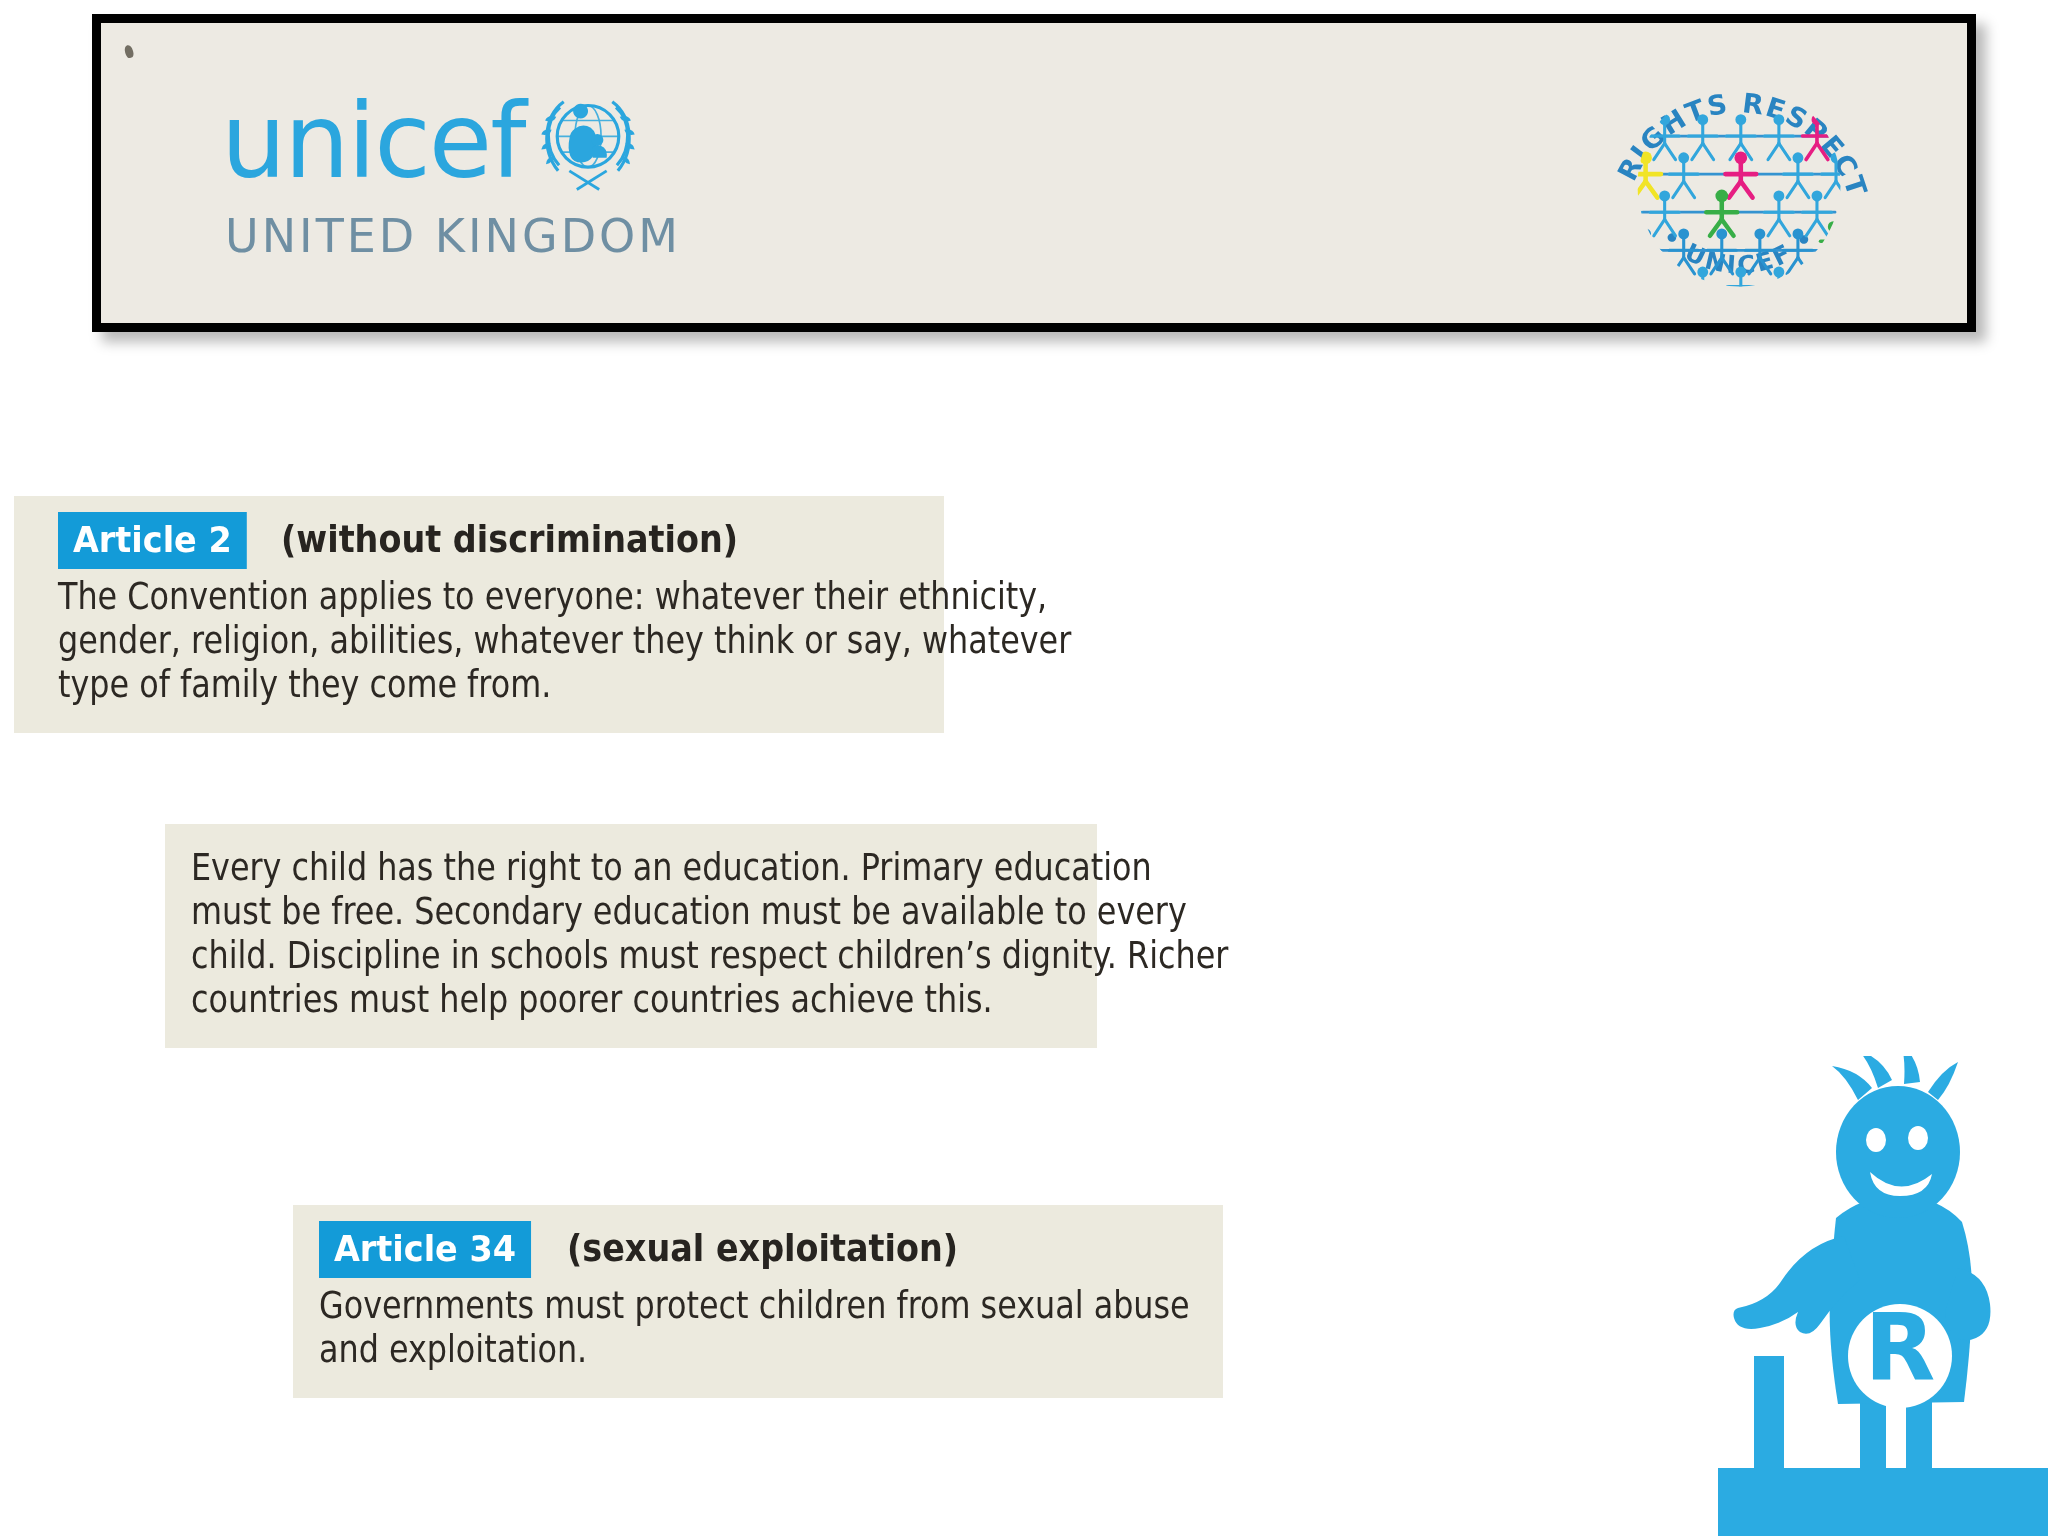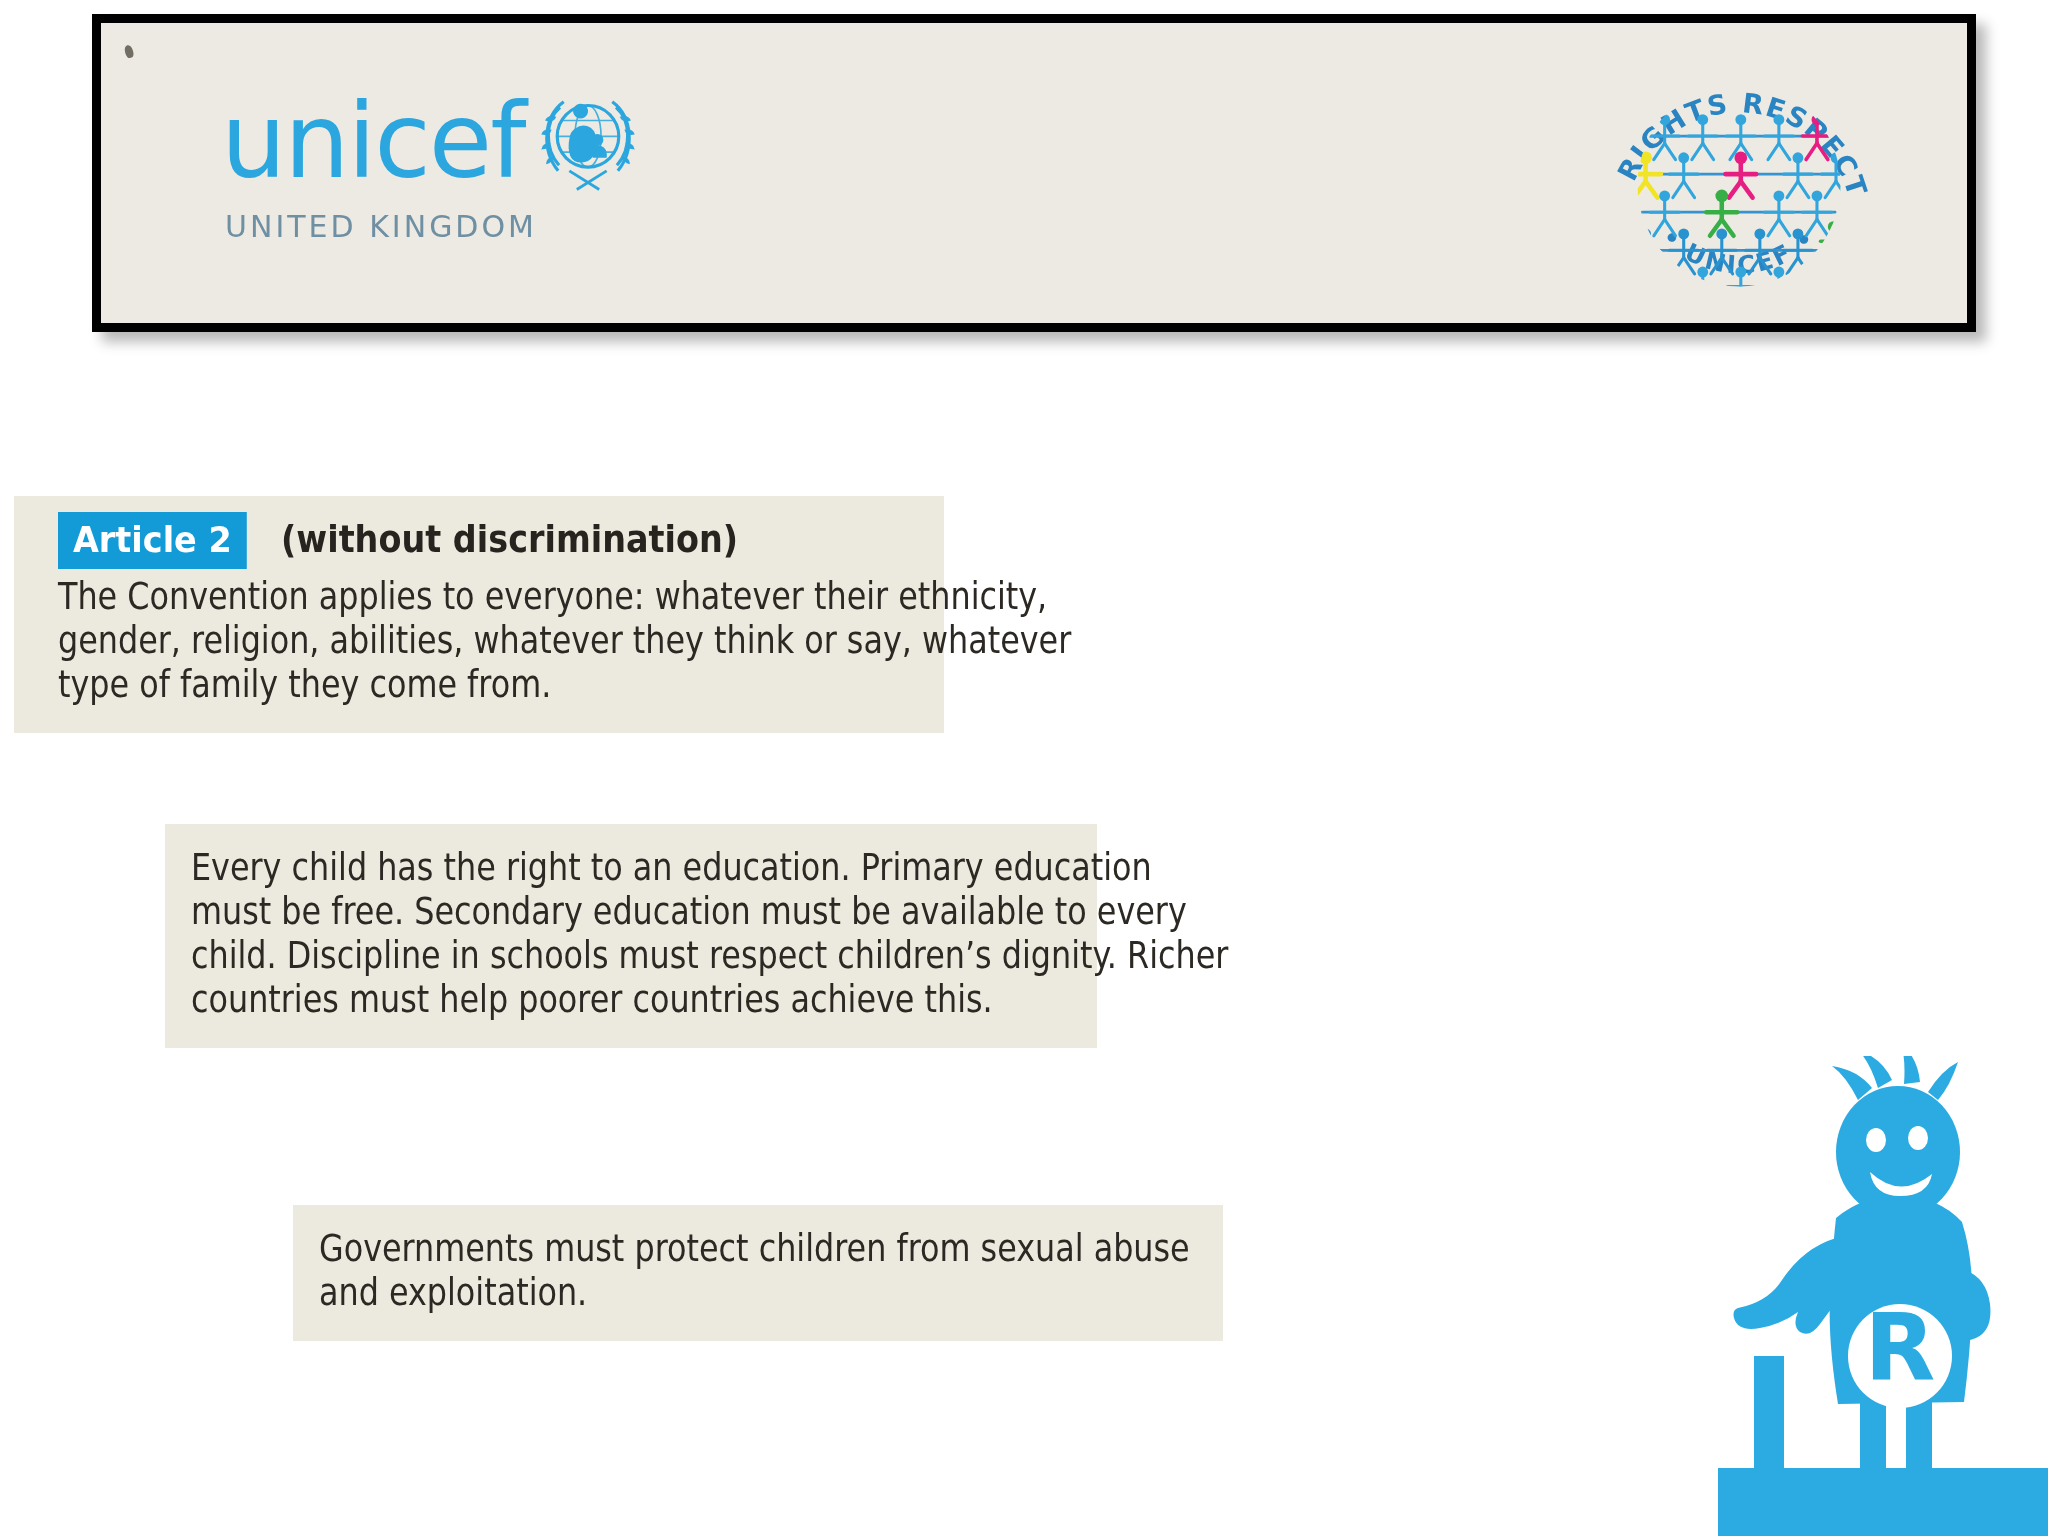--- a/index.html
+++ b/index.html
@@ -56,21 +56,21 @@
     font-size: 103px;
     font-weight: 400;
     color: #2ba6de;
     letter-spacing: -2px;
     line-height: 1;
     filter: blur(0.35px);
   }
   #unicef-emblem { width: 112px; height: 112px; display:block; }
   #unicef-subtitle {
     font-family: "DejaVu Sans", sans-serif;
-    font-size: 30px;
+    font-size: 46px;
     letter-spacing: 3px;
     color: #6f8fa3;
     margin-top: 12px;
     margin-left: 4px;
     filter: blur(0.3px);
   }
 
   
   #rrs-badge {
     position: absolute;
@@ -445,20 +445,24 @@
 <div class="article-card" id="article-card-1">
   <div class="article-body">
     <span class="ln">Every child has the right to an education. Primary education</span>
     <span class="ln">must be free. Secondary education must be available to every</span>
     <span class="ln">child. Discipline in schools must respect children’s dignity. Richer</span>
     <span class="ln">countries must help poorer countries achieve this.</span>
   </div>
 </div>
 
 <div class="article-card" id="article-card-2">
+  <div class="article-head">
+    <span class="article-badge">Article 34</span>
+    <span class="article-topic">(sexual exploitation)</span>
+  </div>
   <div class="article-body">
     <span class="ln">Governments must protect children from sexual abuse</span>
     <span class="ln">and exploitation.</span>
   </div>
 </div>
 
 <svg id="mascot" viewBox="0 0 334 486">
   <g fill="#2babe2">
 
     <path d="M0 412 H36 V300 H66 V412 H334 V486 H0 Z"></path>

